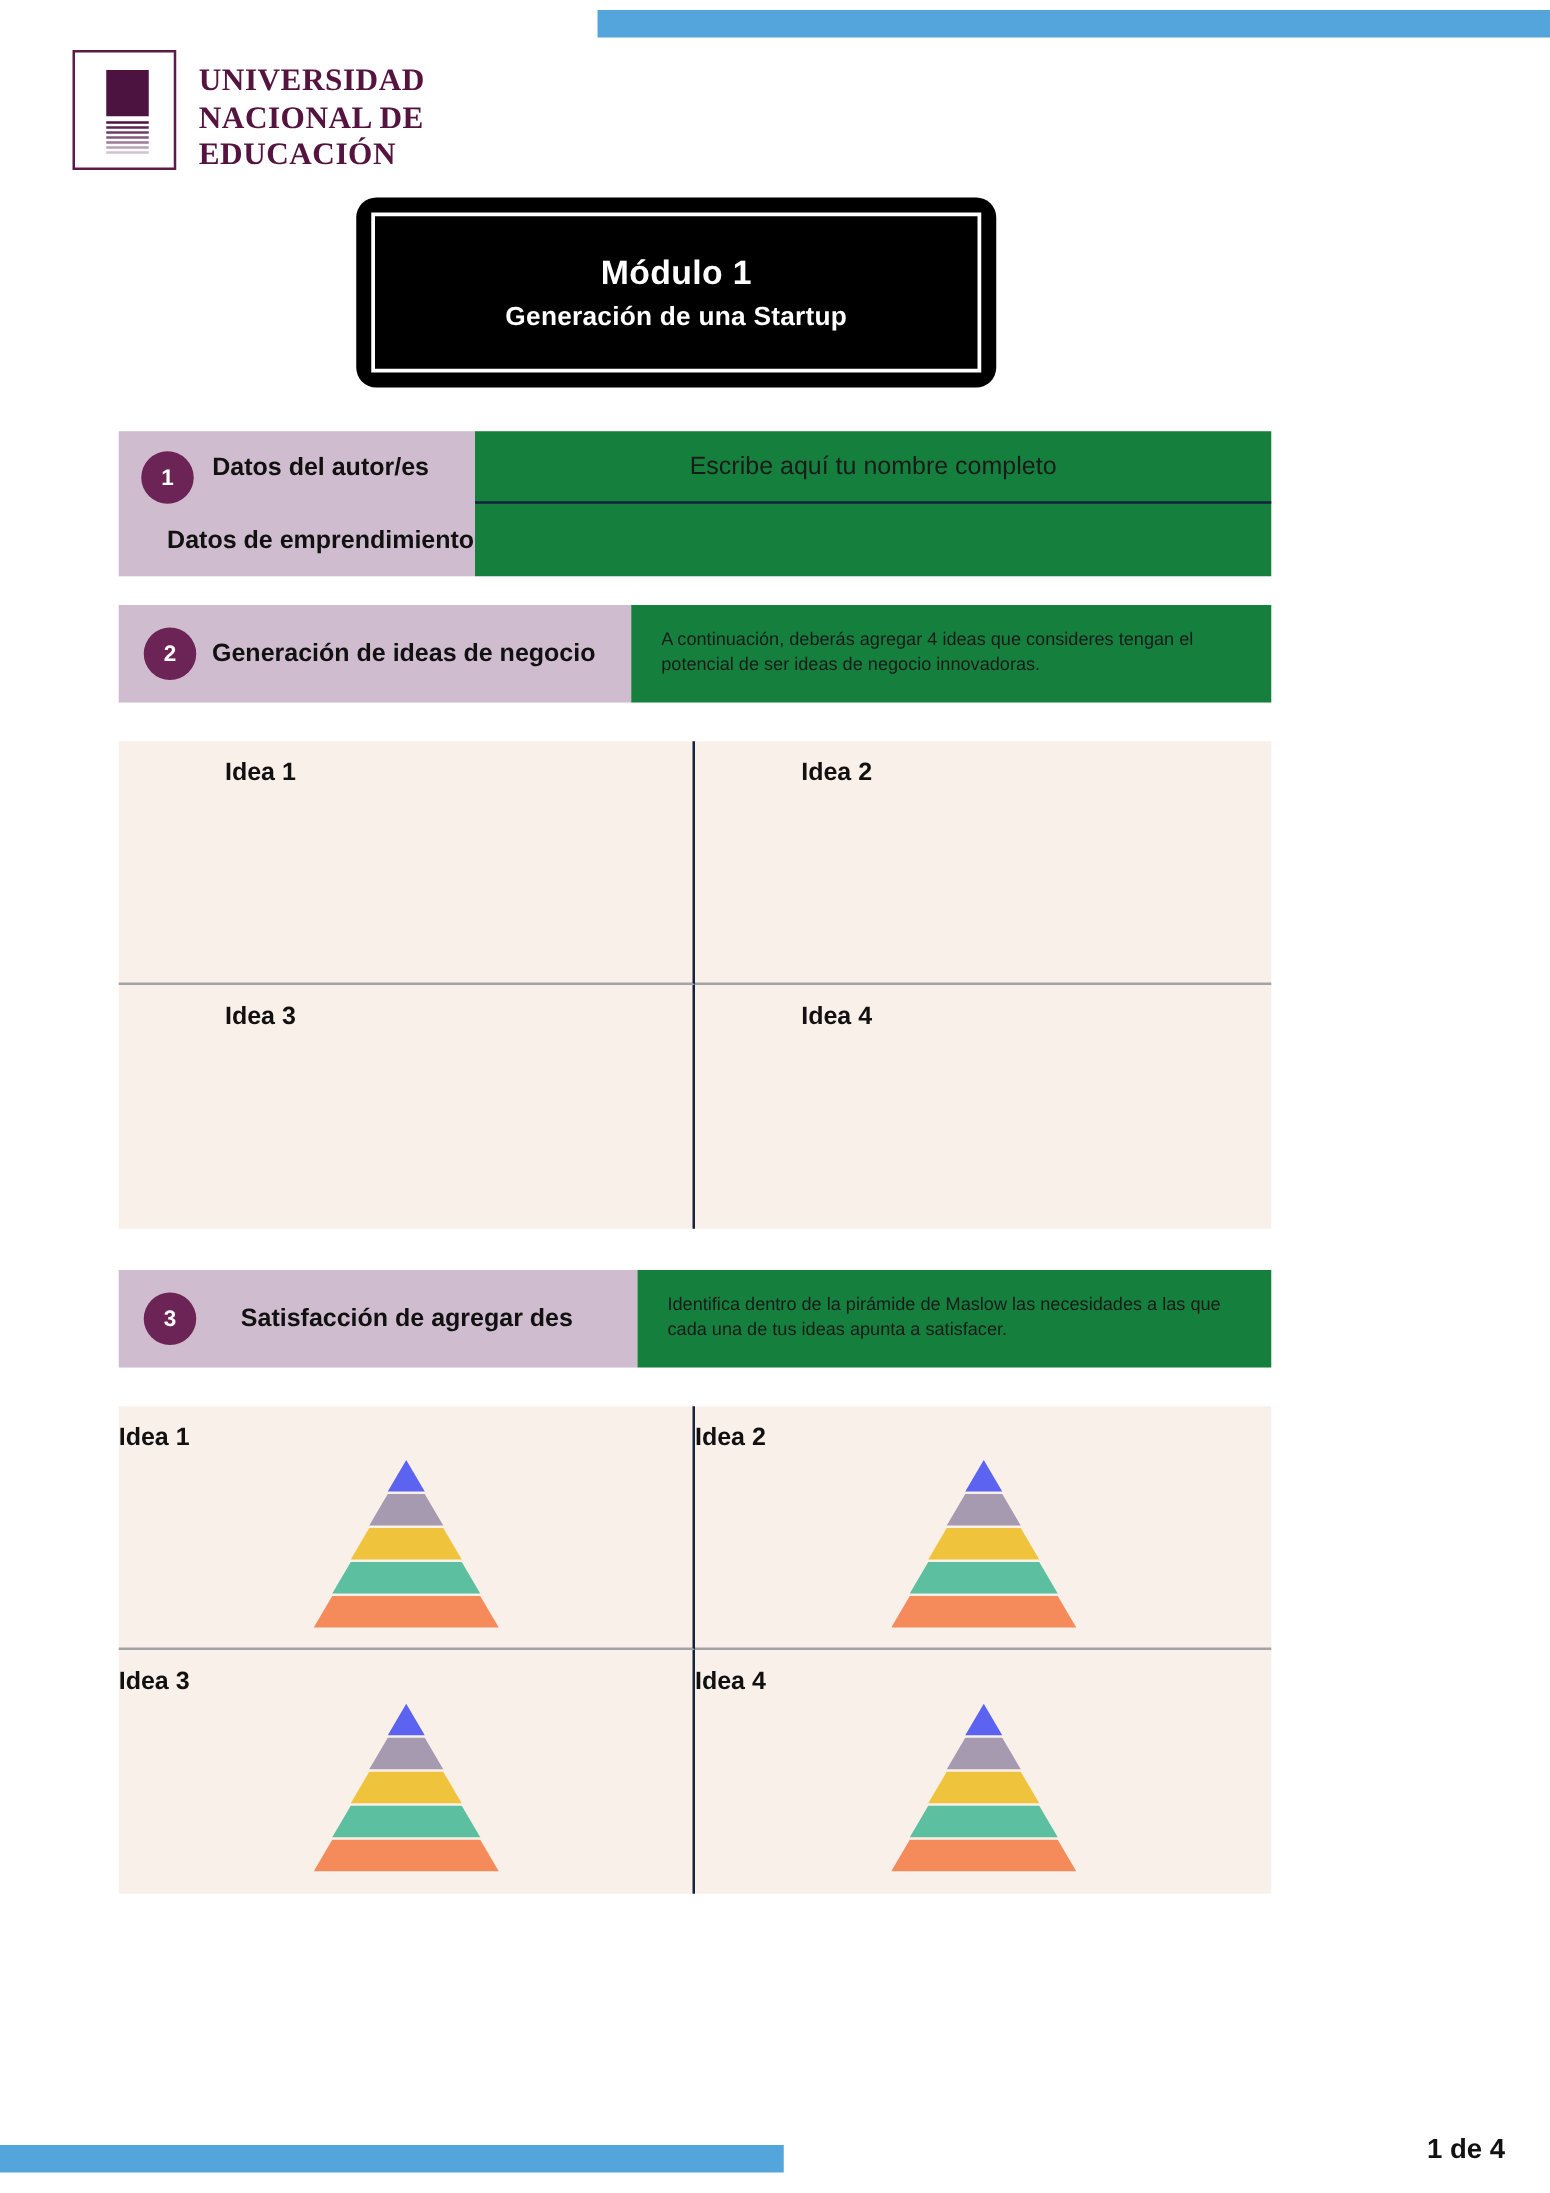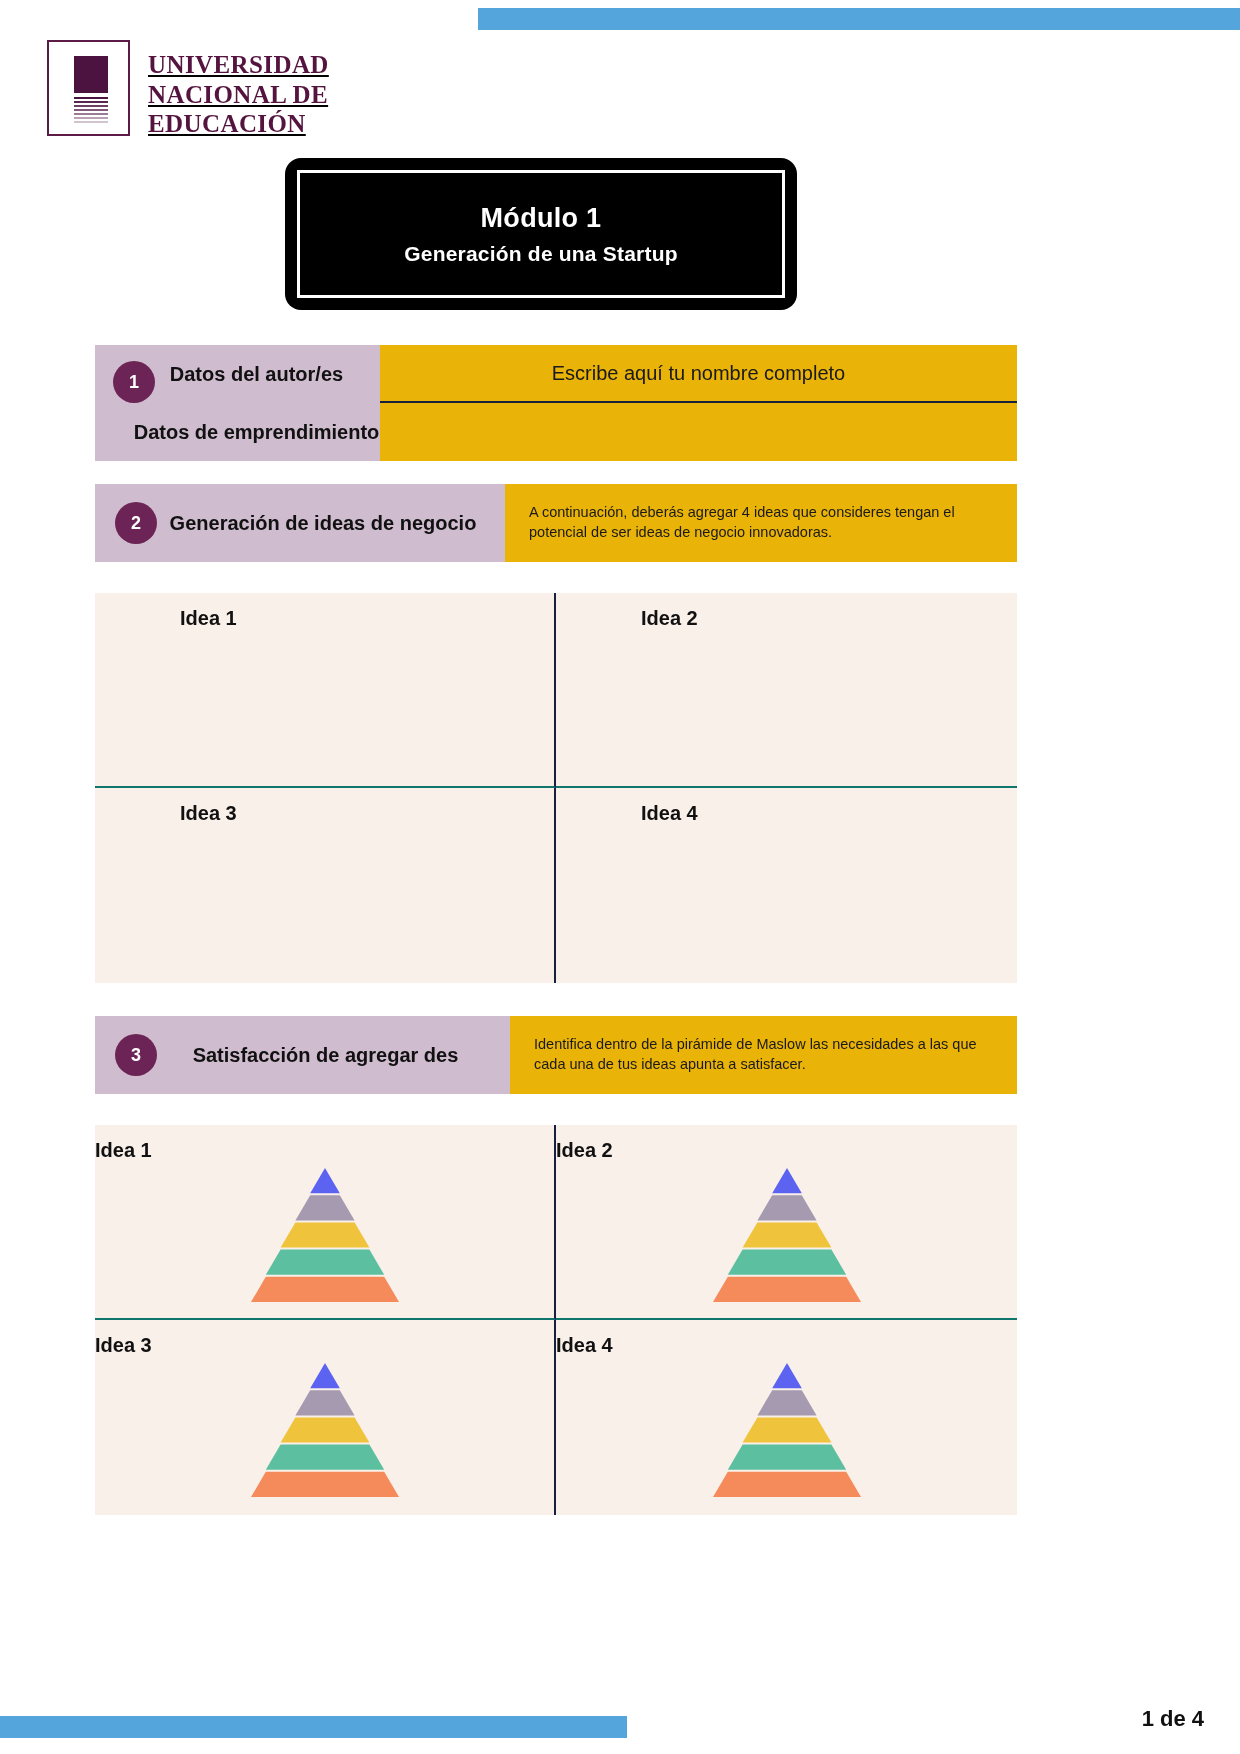--- a/index.html
+++ b/index.html
@@ -29,26 +29,25 @@
     left: 0;
     bottom: 16px;
     width: 627px;
     height: 22px;
     background: #55a5dd;
   }
 
   
   .logo-wrap {
     position: absolute;
-    left: 47px;
+    left: 58px;
     top: 40px;
     display: flex;
     align-items: flex-start;
     gap: 18px;
-    text-decoration: underline;
   }
   .logo-mark {
     width: 83px;
     height: 96px;
     border: 2px solid #5c1a47;
     background: #ffffff;
     position: relative;
     box-sizing: border-box;
   }
   .logo-block {
@@ -151,21 +150,21 @@
     flex: 0 0 auto;
   }
   .band-label {
     font-size: 20px;
     font-weight: bold;
     color: #111111;
     flex: 1;
     text-align: center;
   }
   .band-right {
-    background: #eab308;
+    background: #15803d;
     flex: 1;
     display: flex;
     flex-direction: column;
     justify-content: center;
     box-sizing: border-box;
     gap: 10px;
   }
   .band-desc {
     font-size: 14.5px;
     color: #1a1a1a;
@@ -268,21 +267,21 @@
   }
   .idea-cell {
     position: relative;
     box-sizing: border-box;
     padding: 14px 0 0 0;
     display: flex;
     flex-direction: column;
     align-items: center;
   }
   .idea-cell.rb { border-right: 2px solid #16213e; }
-  .idea-cell.bb { border-bottom: 2px solid #0f766e; }
+  .idea-cell.bb { border-bottom: 2px solid #a3a3a3; }
   .idea-label {
     font-size: 20px;
     font-weight: bold;
     color: #111111;
     align-self: flex-start;
     margin-left: 85px;
   }
   #ideas-maslow .idea-label { margin-left: 0; }
 
   

